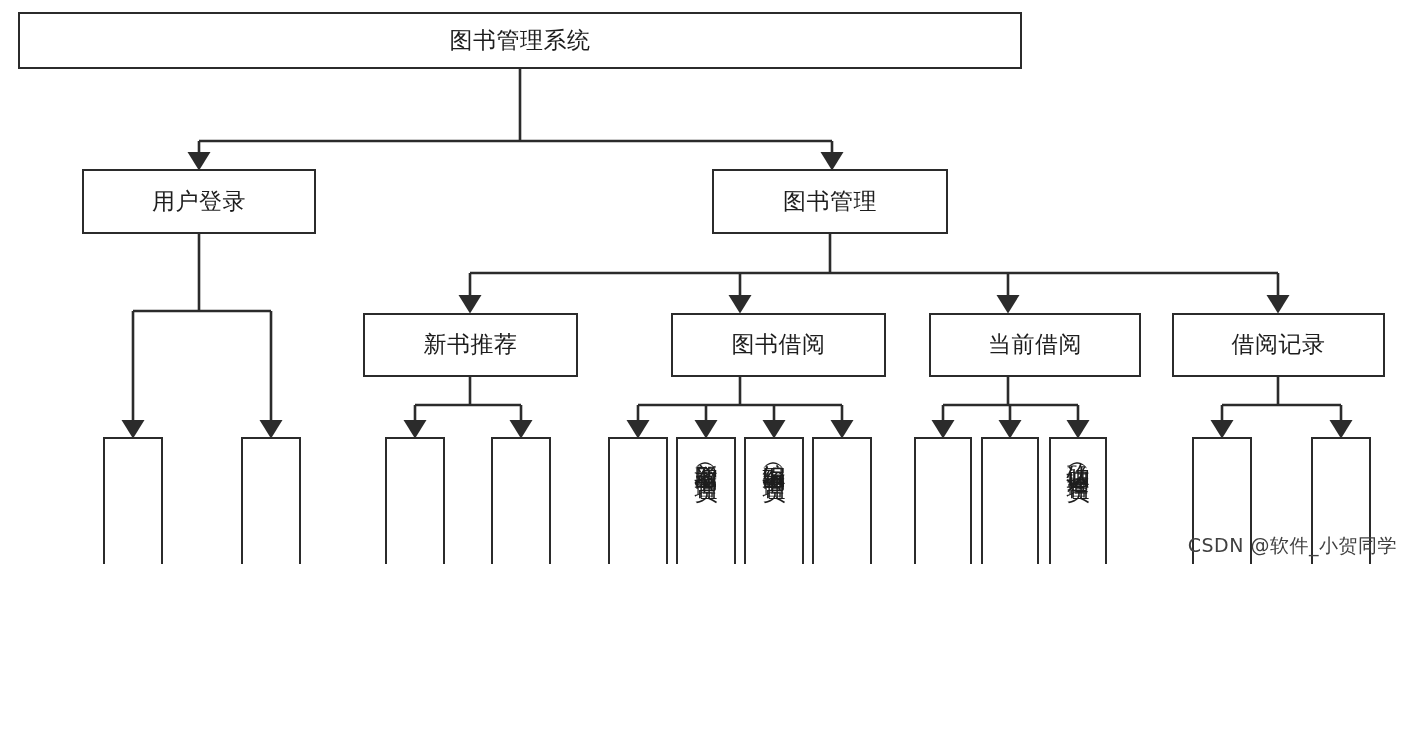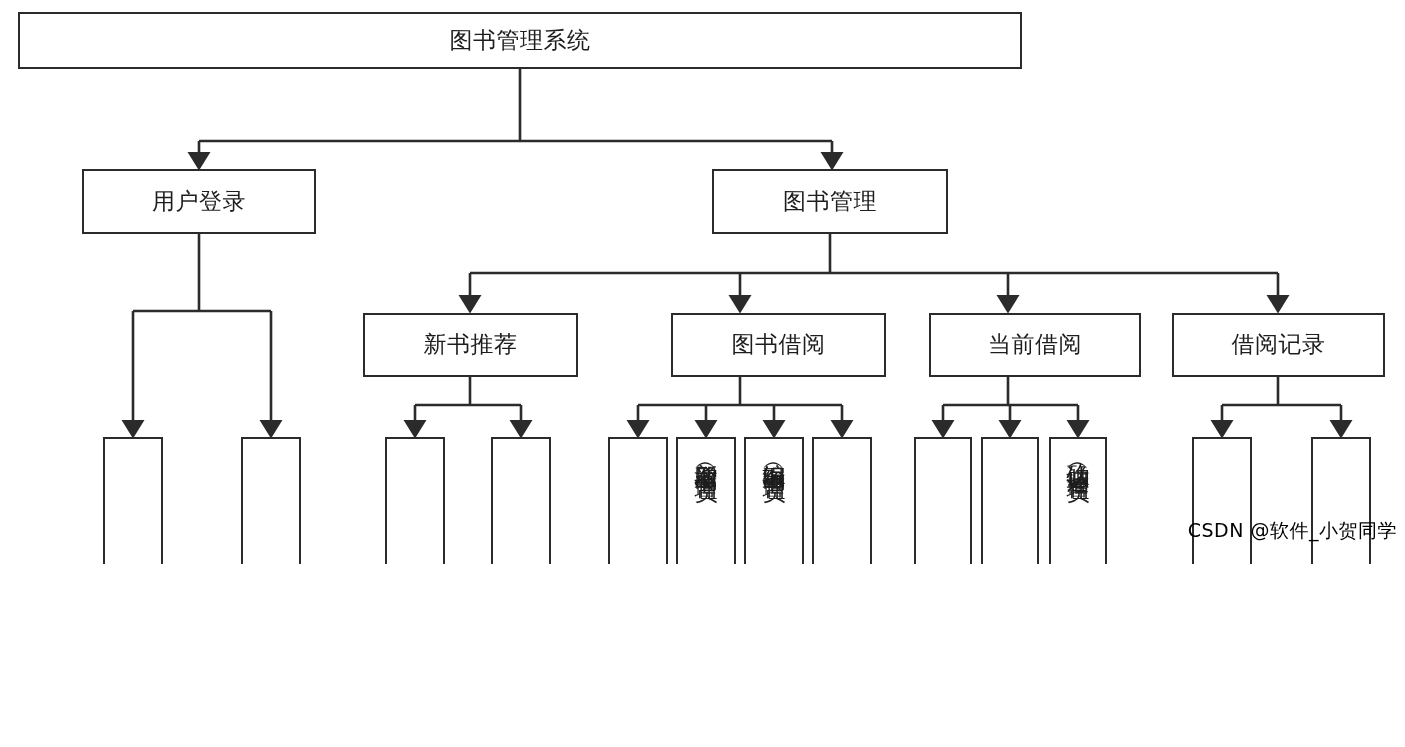--- a/index.html
+++ b/index.html
@@ -57,23 +57,23 @@
     white-space: nowrap;
     margin: 0 auto;
   }
   .node.vert.center {
     align-items: center;
     padding-top: 0;
   }
   .watermark {
     position: absolute;
     right: 8px;
-    bottom: 20px;
+    bottom: 5px;
     font-size: 19px;
-    color: #000000;
+    color: #404040;
     letter-spacing: 0.5px;
     z-index: 5;
     white-space: nowrap;
   }
 </style>
 </head>
 <body>
 
 <div id="canvas">
 

